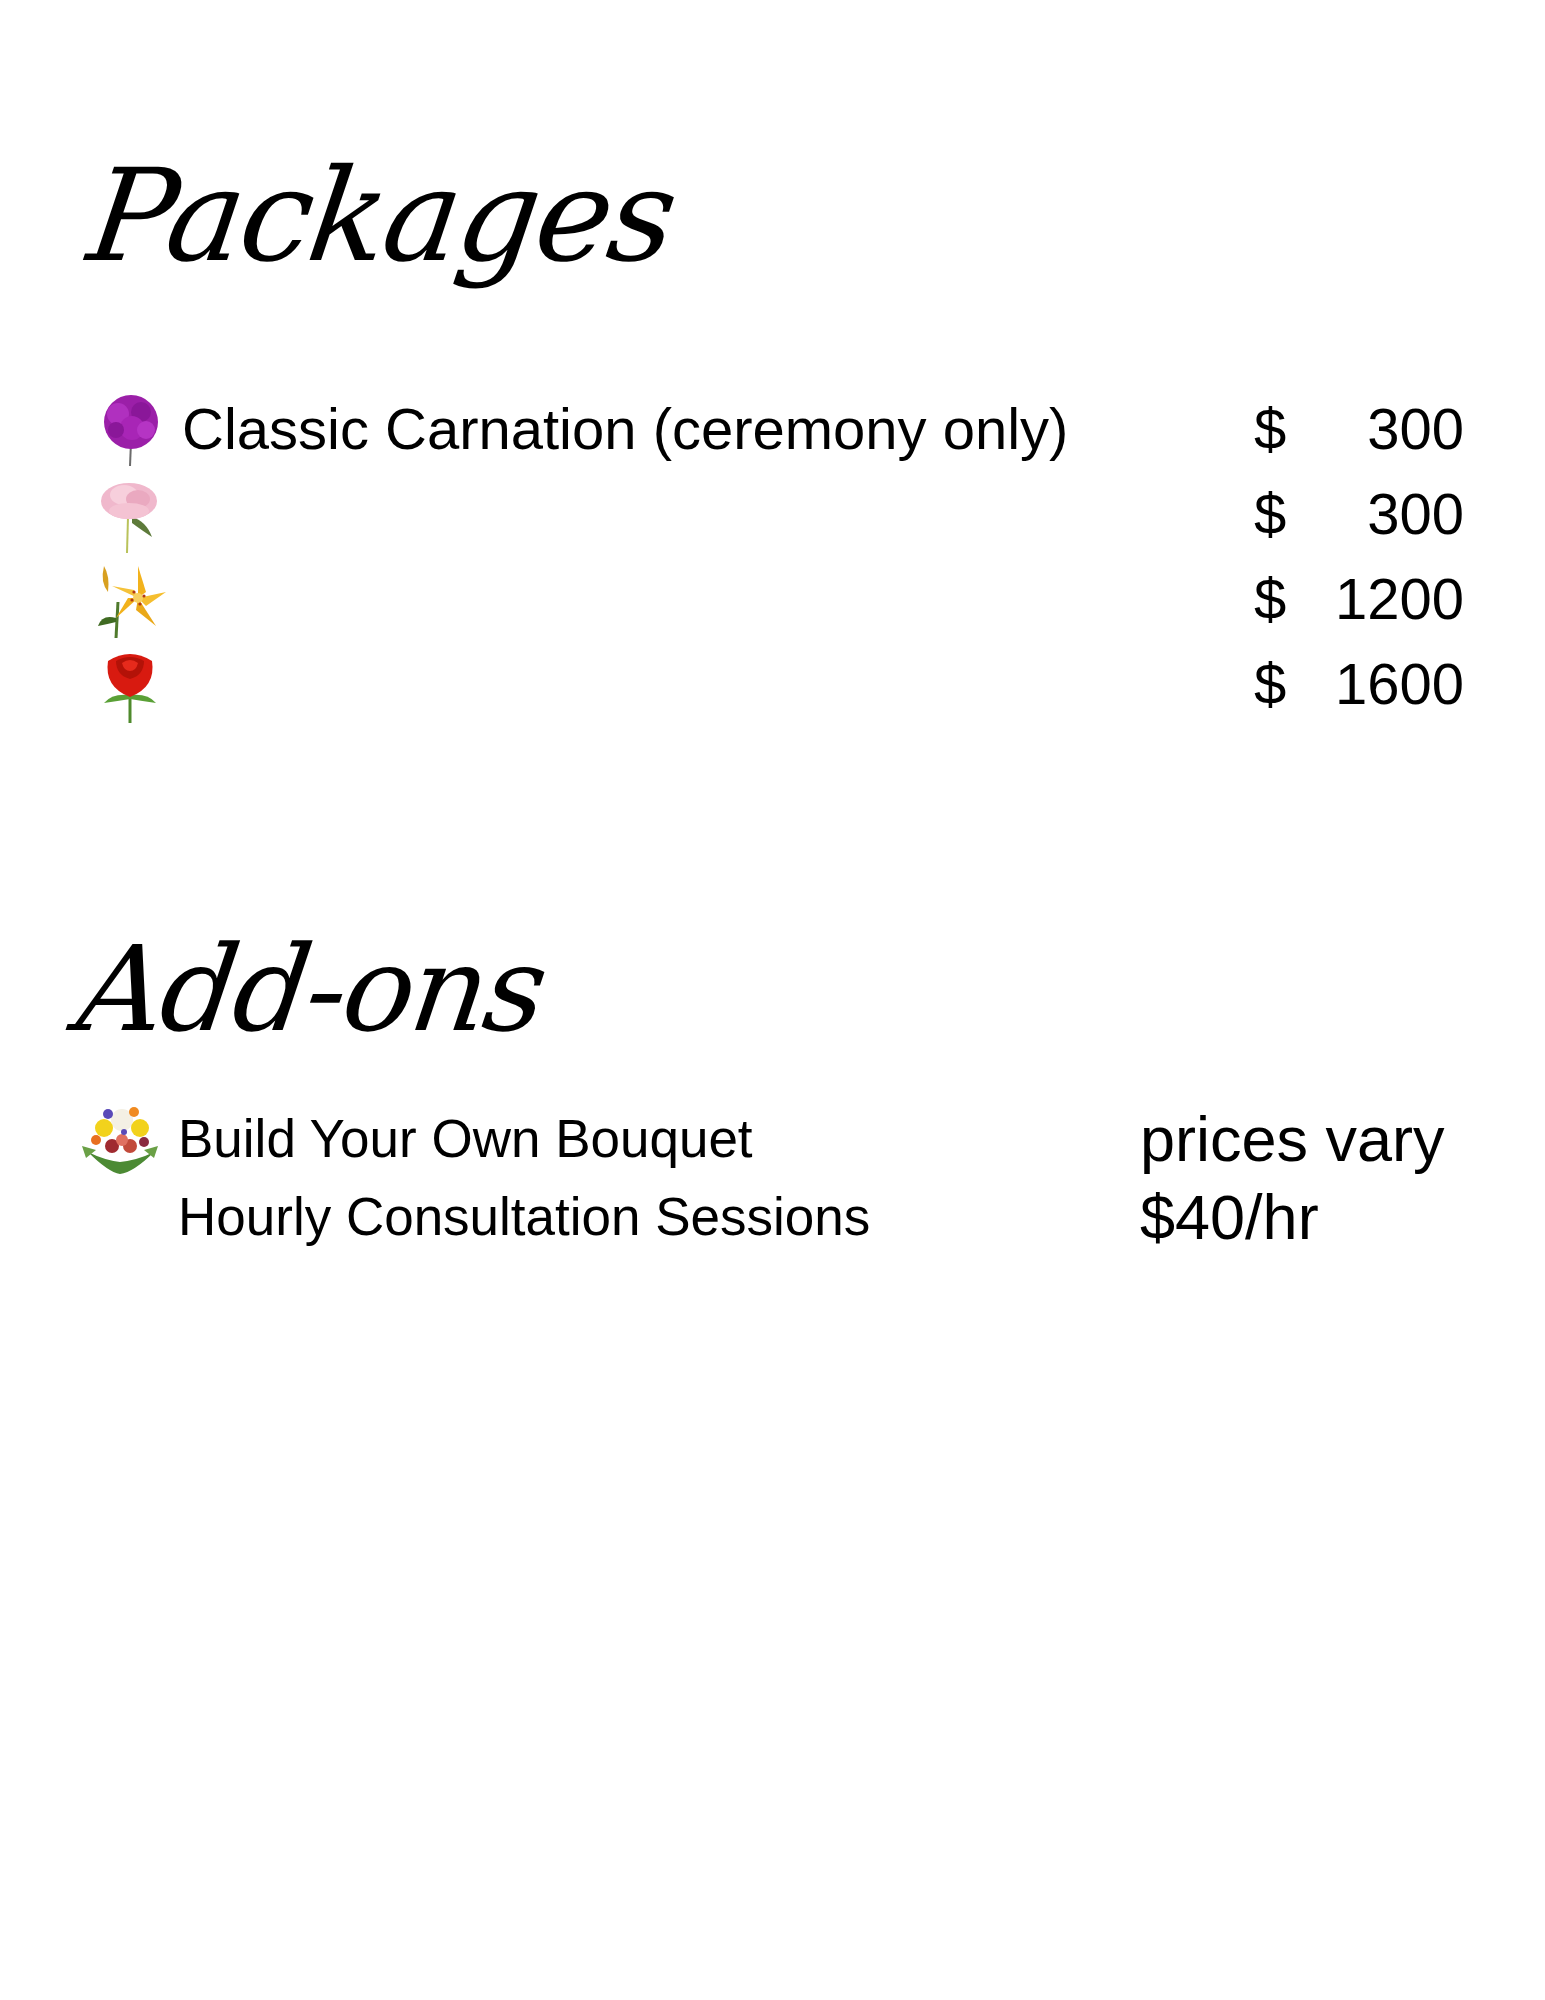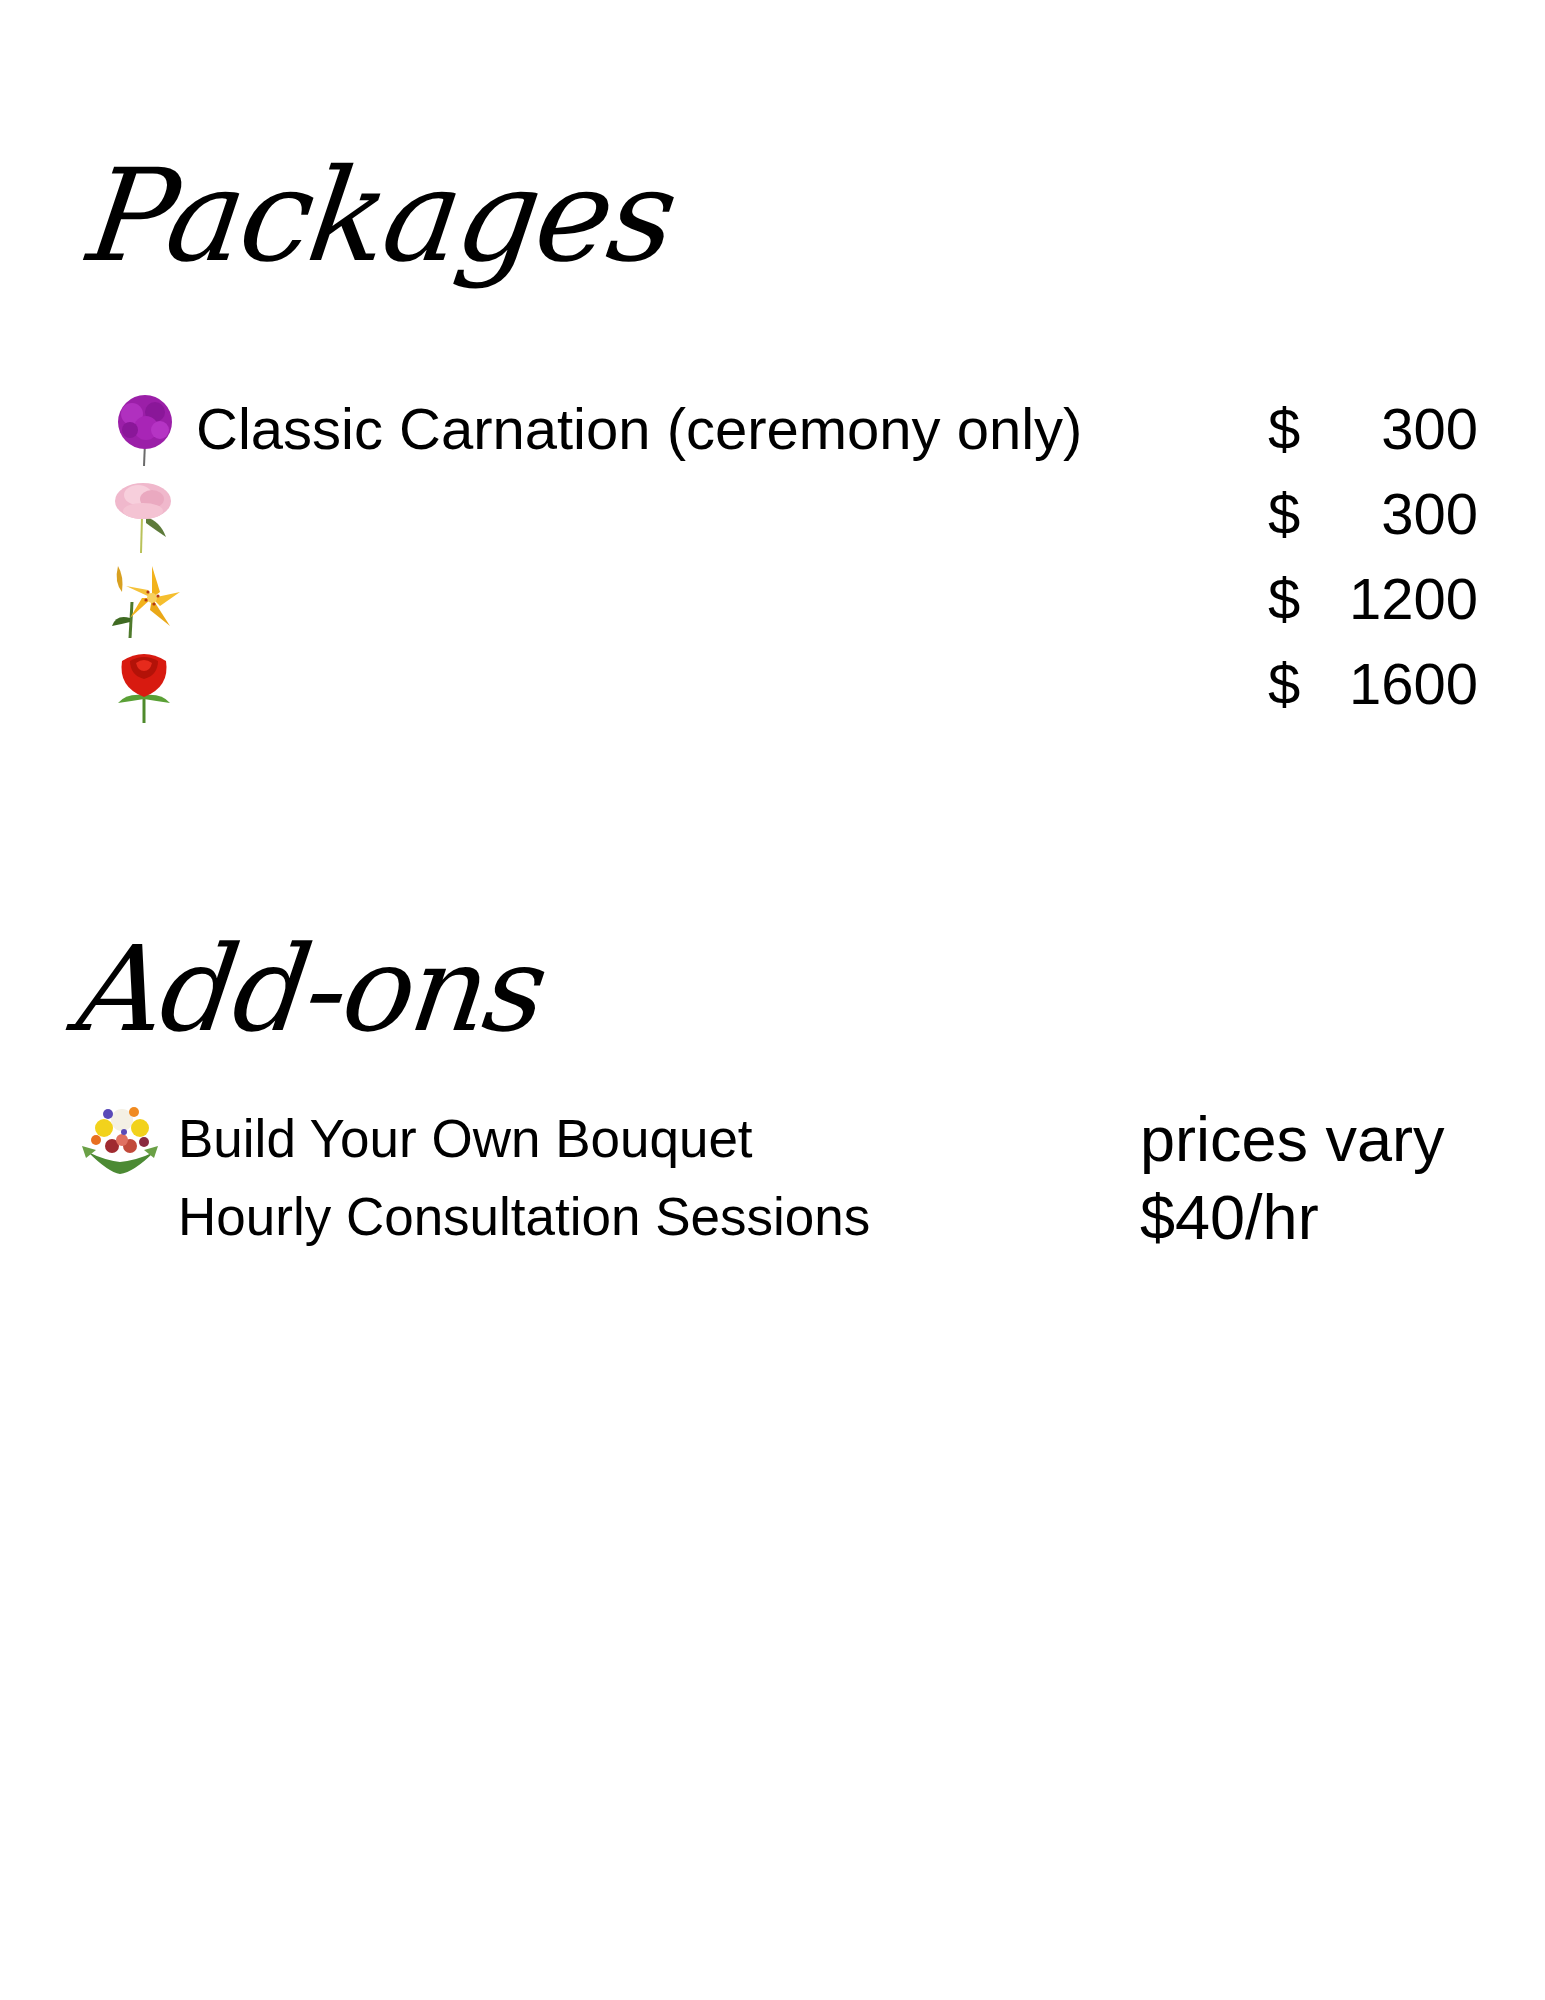--- a/index.html
+++ b/index.html
@@ -32,21 +32,21 @@
       top: 152px;
       font-size: 128px;
     }
     #addons-heading {
       left: 72px;
       top: 930px;
       font-size: 118px;
     }
     .row {
       position: absolute;
-      left: 16px;
+      left: 2px;
       width: 1336px;
       height: 85px;
     }
     .row .icon {
       position: absolute;
       left: 92px;
       top: 6px;
       width: 74px;
       height: 76px;
     }

